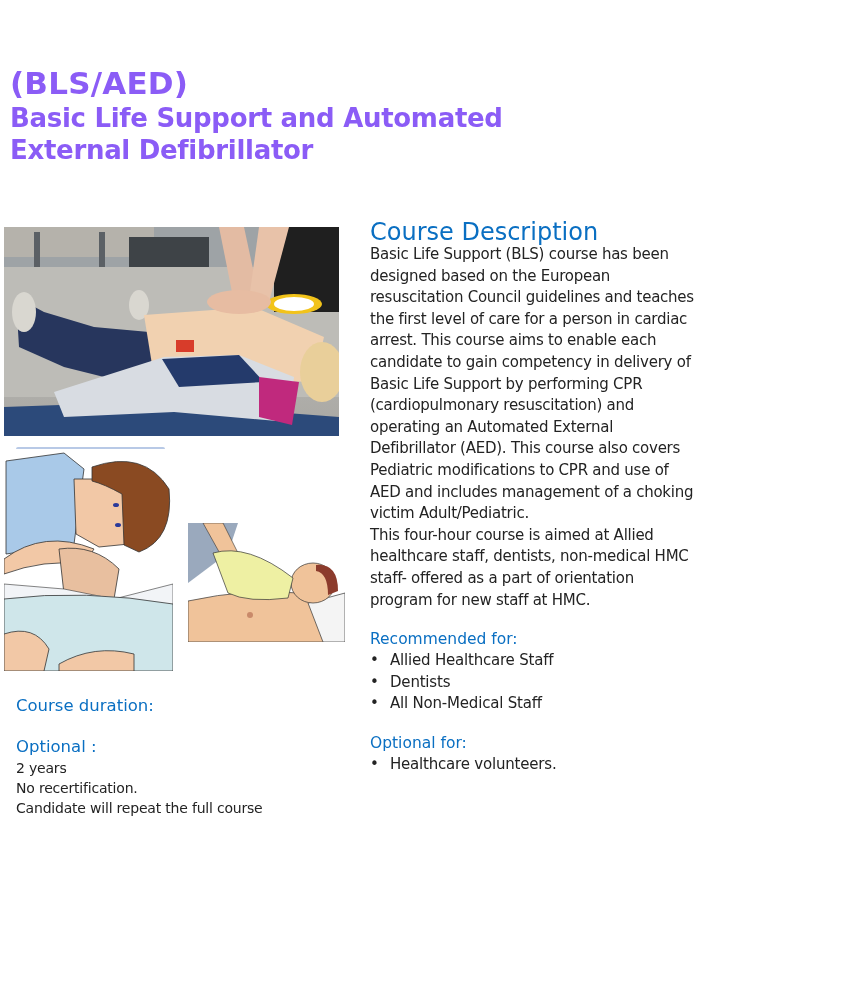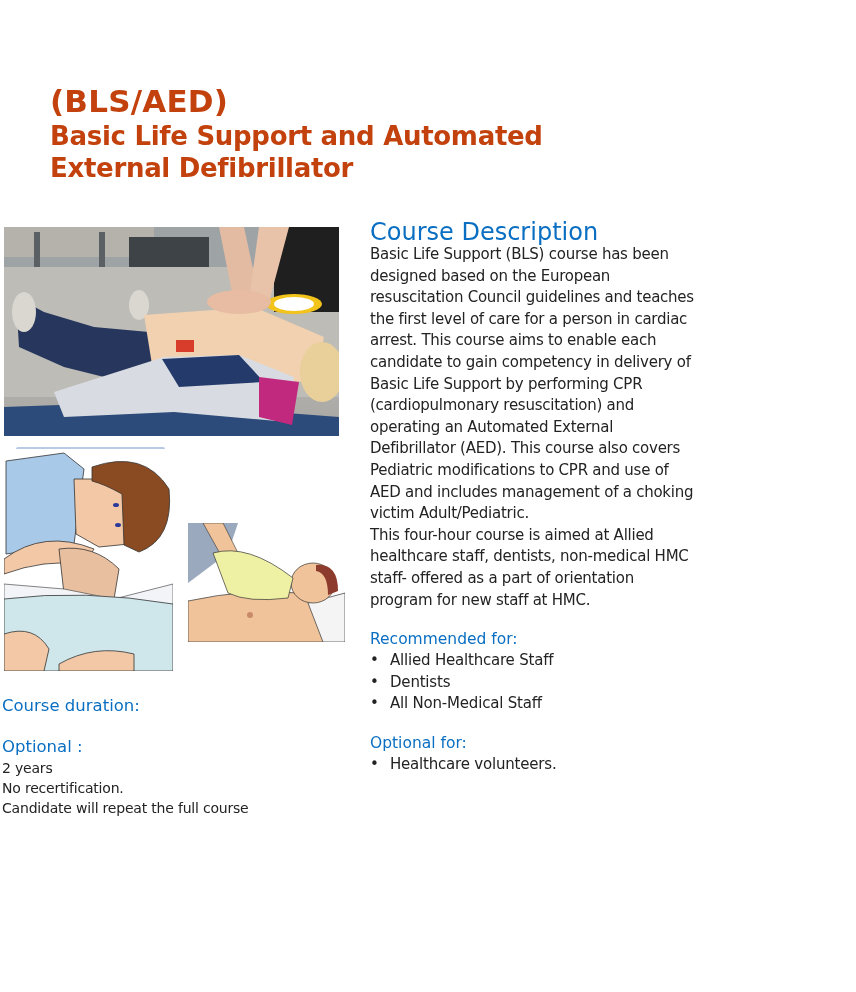--- a/index.html
+++ b/index.html
@@ -1,37 +1,37 @@
 <!DOCTYPE html>
 <html><head>
 <meta charset="utf-8">
 <style>
   * { box-sizing: border-box; margin: 0; padding: 0; }
   html, body { width: 856px; height: 992px; background: #ffffff; overflow: hidden; }
   body { position: relative; font-family: "DejaVu Sans", sans-serif; color: #1e1e1e; }
 
-  .title-block { position: absolute; left: 10px; top: 82px; color: #c2410c; font-family: "DejaVu Sans", sans-serif; font-weight: bold; margin-left: 40px; }
+  .title-block { position: absolute; left: 10px; top: 64px; color: #8b5cf6; font-family: "DejaVu Sans", sans-serif; font-weight: bold; }
   .title-abbr { font-size: 31px; line-height: 38px; letter-spacing: 0.2px; }
   .title-full { font-size: 26px; line-height: 32px; width: 620px; letter-spacing: -0.3px; }
 
   .photo { position: absolute; left: 4px; top: 227px; width: 335px; height: 209px; overflow: hidden; background: linear-gradient(180deg, #c7c8c6 0%, #b9bab8 40%, #a9a7a2 100%); }
   .illus1 { position: absolute; left: 4px; top: 449px; width: 169px; height: 222px; overflow: hidden; background: #ffffff; }
   .illus1-strip { position: absolute; left: 16px; top: 447px; width: 149px; height: 4px; background: #b8c9e6; border-radius: 2px; }
   .illus2 { position: absolute; left: 188px; top: 523px; width: 157px; height: 119px; overflow: hidden; background: #ffffff; }
 
   .right-col { position: absolute; left: 370px; top: 220px; width: 330px; }
   .section-title { color: #0a6fc2; font-family: "DejaVu Sans", sans-serif; }
   .desc-title { font-size: 24px; line-height: 24px; }
   .body-text { font-size: 15px; line-height: 21.6px; color: #232323; letter-spacing: -0.25px; }
   .sub-title { font-size: 15.5px; line-height: 21px; margin-top: 18px; }
   ul.bullets { list-style: none; }
   ul.bullets li { position: relative; padding-left: 20px; font-size: 15px; line-height: 21.6px; color: #232323; letter-spacing: -0.2px; }
   ul.bullets li .dot { position: absolute; left: 0; top: 0; }
 
-  .left-info { position: absolute; left: 2px; top: 695px; width: 300px; }
+  .left-info { position: absolute; left: 16px; top: 695px; width: 300px; }
   .info-title { font-size: 16.5px; line-height: 22px; }
   .info-text { font-size: 14px; line-height: 20px; color: #232323; letter-spacing: -0.2px; }
   .gap { height: 19px; }
 </style>
 </head>
 <body>
 
 <div class="title-block">
   <div class="title-abbr">(BLS/AED)</div>
   <div class="title-full">Basic Life Support and Automated External Defibrillator</div>

